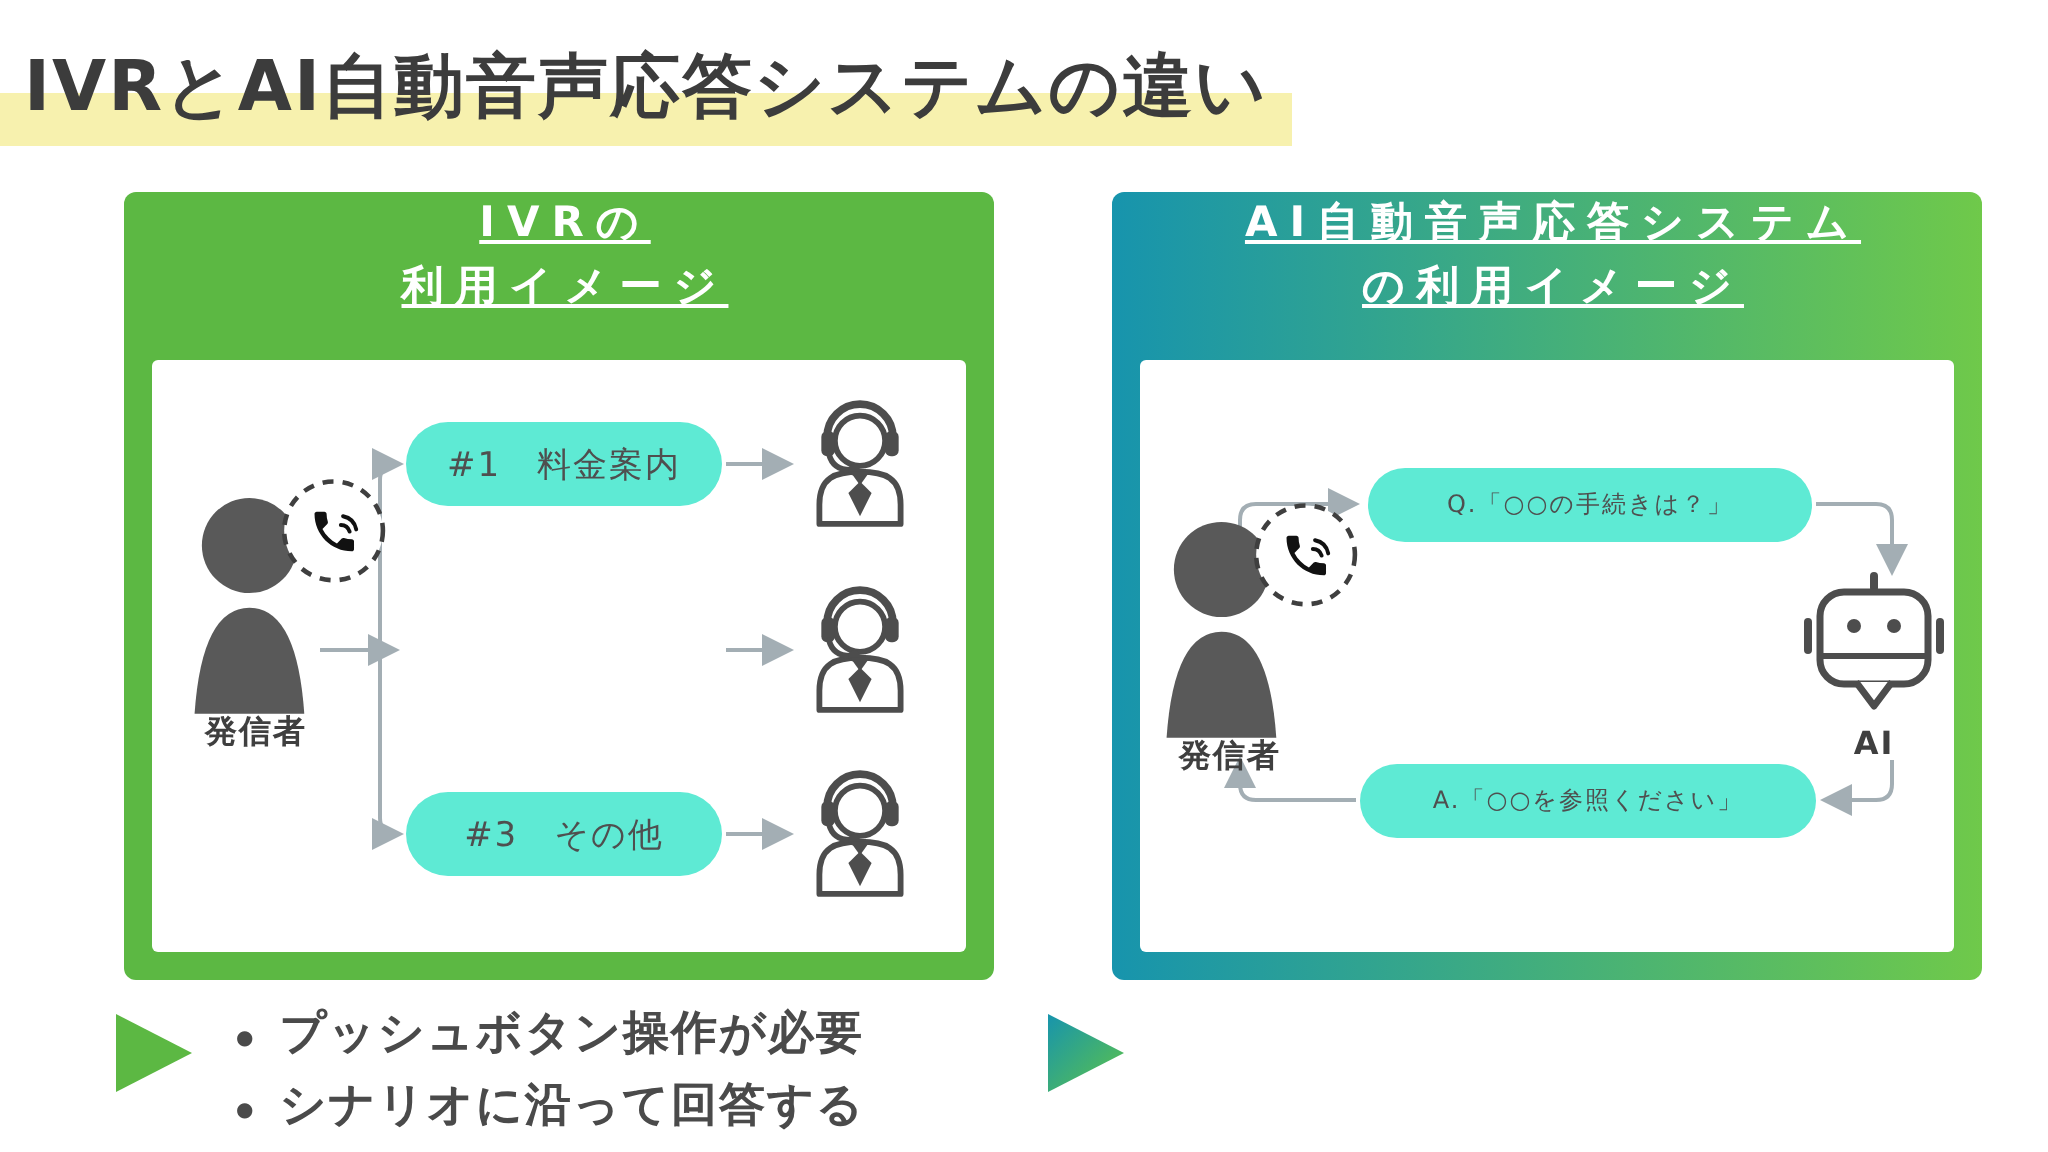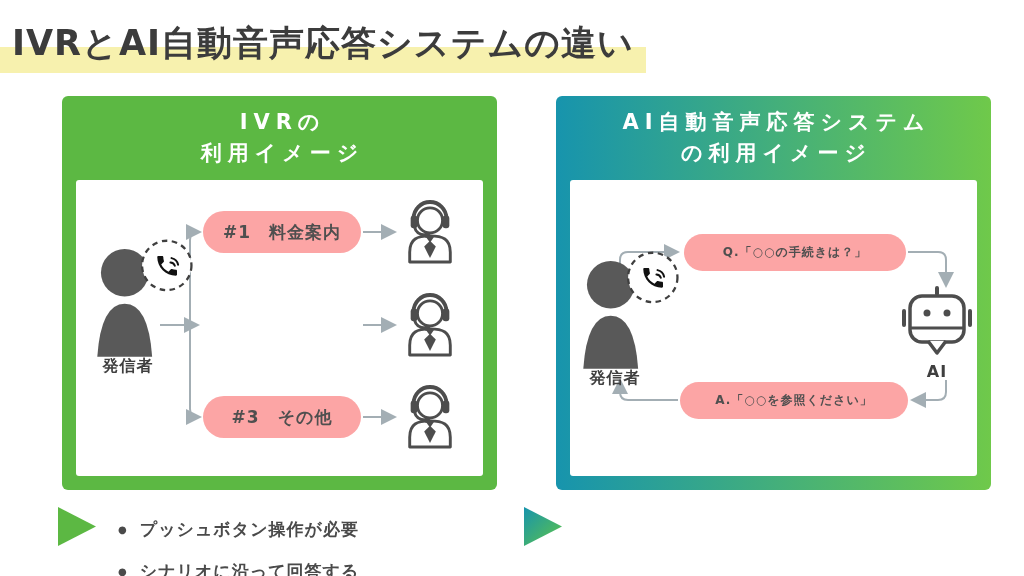--- a/index.html
+++ b/index.html
@@ -12,57 +12,56 @@
   .title-wrap { position:absolute; top:18px; left:0; width:1008px; text-align:left; }
   .title {
     display:inline-block; font-size:35px; font-weight:800; color:#3c3c3c;
     letter-spacing:1px; padding:2px 12px 6px 12px;
     background:linear-gradient(to bottom, transparent 52%, #f7f1ae 52%);
   }
   .panel { position:absolute; top:96px; width:435px; height:394px; border-radius:6px; }
   .panel.left  { left:62px;  background:#5cb843; }
   .panel.right { left:528px; background:linear-gradient(90deg,#1794ad 0%,#6fc94a 100%);margin-left:28px; }
   .panel-header {
-    height:84px; display:flex; flex-direction:column; justify-content:center; align-items:center;
+    height:84px; display:flex; flex-direction:column; align-items:center;
     color:#ffffff; font-weight:700; font-size:21px; letter-spacing:6px; line-height:1.5;
-    text-align:center; padding-left:6px;
+    text-align:center; padding-left:6px;text-decoration:underline;
   }
   .panel-body {
     position:absolute; left:14px; right:14px; top:84px; bottom:14px;
     background:#ffffff; border-radius:3px;
   }
   .arrow-layer { position:absolute; inset:0; width:100%; height:100%; }
   .arrow-layer path { stroke:#a3aeb4; stroke-width:2; fill:none; }
   .pill {
-    position:absolute; background:#fca5a5; border-radius:22px;
+    position:absolute; background:#5eead4; border-radius:22px;
     display:flex; align-items:center; justify-content:center;
-    font-size:17px; font-weight:700; color:#4f4f4f; letter-spacing:1px; white-space:nowrap;
+    font-size:17px; font-weight:400; color:#4f4f4f; letter-spacing:1px; white-space:nowrap;
   }
   .pill.opt { left:127px; width:158px; height:42px; }
   .pill.qa  { height:37px; font-size:12px; }
   .caller { position:absolute; }
   .caller-label, .ai-label {
     position:absolute; font-size:16px; font-weight:700; color:#3f3f3f; text-align:center;
     letter-spacing:1px; white-space:nowrap;
   }
   .op-icon { position:absolute; left:325px; width:58px; height:64px; }
   .robot { position:absolute; left:332px; top:100px; width:70px; height:85px; }
   .takeaway-tri {
     position:absolute; top:507px; width:38px; height:39px;
     clip-path:polygon(0 0, 100% 50%, 0 100%);
   }
   .takeaway-tri.left  { left:58px; background:#5cb843; }
   .takeaway-tri.right { left:524px; background:linear-gradient(135deg,#1794ad 0%,#5fc447 100%); }
   .bullets { position:absolute; top:500px; list-style:none; }
   .bullets.left  { left:118px; }
   .bullets.right { left:584px; }
   .bullets li {
-    font-size:17px; font-weight:700; color:#4a4a4a; line-height:1.55; letter-spacing:1px;
+    font-size:23px; font-weight:700; color:#4a4a4a; line-height:1.55; letter-spacing:1px;
     white-space:nowrap;
-    margin-top:16px;
   }
   .bullets li::before { content:"●"; font-size:10px; vertical-align:2px; margin-right:12px; color:#4a4a4a; }
   .hidden-defs { position:absolute; width:0; height:0; overflow:hidden; }
 </style>
 </head>
 <body>
 
 <svg class="hidden-defs" aria-hidden="true">
   <defs>
     <marker id="arrw" markerWidth="8" markerHeight="8" refX="6" refY="4" orient="auto">

